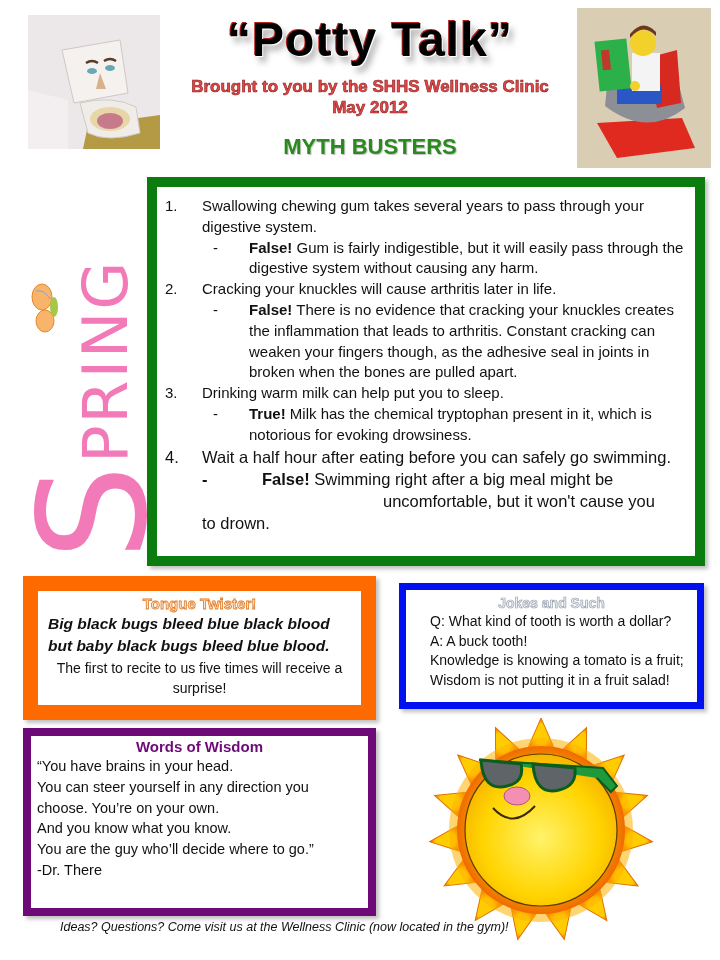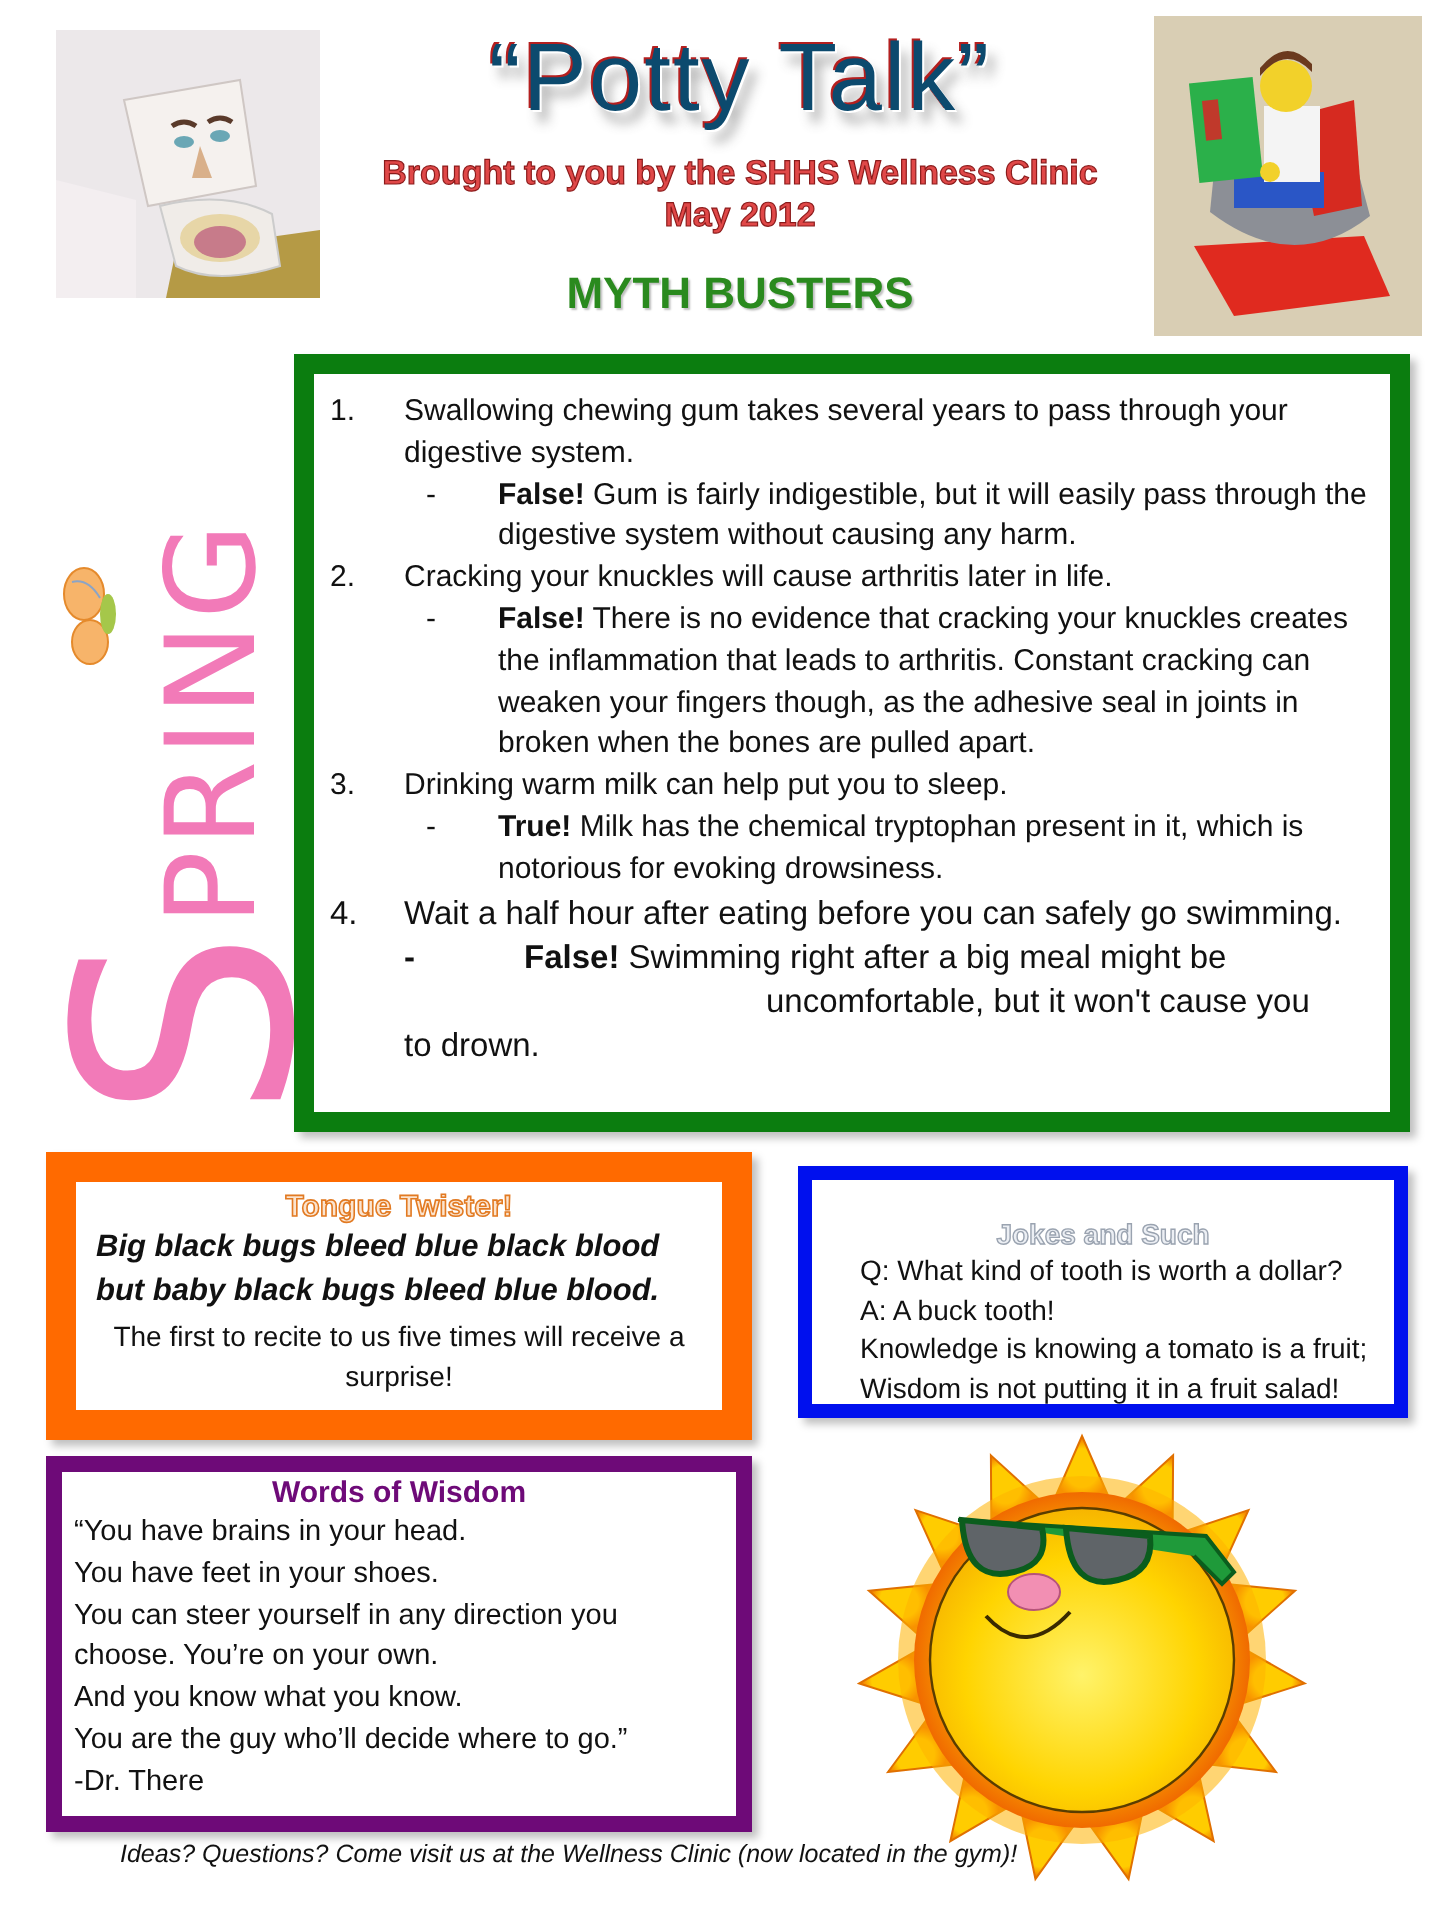--- a/index.html
+++ b/index.html
@@ -5,21 +5,21 @@
   html, body { margin:0; padding:0; }
   body { width:720px; height:960px; background:#ffffff; position:relative; overflow:hidden;
          font-family: "Liberation Sans", "DejaVu Sans", sans-serif; color:#111; }
   .abs { position:absolute; }
 
   
   .photo-toilet { left:28px; top:15px; width:132px; height:134px; background:linear-gradient(135deg,#e7e3e6 0%,#f1edef 45%,#d9d4d6 100%); overflow:hidden; }
   .photo-lego { left:577px; top:8px; width:134px; height:160px; background:#d8cdb3; overflow:hidden; }
 
   
-  .title-main { left:170px; top:12px; width:400px; text-align:center; font-size:48px; font-weight:normal; color:#0c4a6e;
+  .title-main { left:170px; top:12px; width:400px; text-align:center; font-size:48px; font-weight:bold; color:#000000;
     text-shadow: 1px 1px 0 #fff, -1px -1px 0 #b41f1f, 4px 6px 6px rgba(80,80,80,0.45); letter-spacing:1px; line-height:56px;}
   .title-sub { left:170px; top:76px; width:400px; text-align:center; font-size:17px; font-weight:bold; color:#e04848;
     line-height:21px; -webkit-text-stroke:0.6px #8a1a1a; }
   .section-title { left:170px; top:134px; width:400px; text-align:center; font-size:22px; font-weight:bold; color:#2a8a1e;
     text-shadow:1px 1px 1px rgba(0,0,0,0.25); }
 
   
   .spring { left:2px; top:185px; width:150px; height:380px; }
 
   
@@ -39,21 +39,21 @@
   .ans-text { flex:1; }
   .ans-text b { font-weight:bold; }
   .myth4 { font-size:16.5px; line-height:22px; }
 
   
   .tt-title { text-align:center; font-size:15px; font-weight:bold; color:#fbe4cf; -webkit-text-stroke:0.8px #e27a22; margin-top:4px; line-height:18px;}
   .tt-body { font-size:15.5px; font-weight:bold; font-style:italic; line-height:22px; padding-left:10px; }
   .tt-note { text-align:center; font-size:14px; line-height:20px; margin-top:1px; }
 
   
-  .jk-title { text-align:center; font-size:14px; font-weight:bold; color:#eceff4; -webkit-text-stroke:0.7px #9aa3b0; line-height:17px; margin-top:19px;}
+  .jk-title { text-align:center; font-size:14px; font-weight:bold; color:#eceff4; -webkit-text-stroke:0.7px #9aa3b0; line-height:17px; margin-top:5px;}
   .jk-line { font-size:14px; line-height:19.5px; padding-left:24px; }
 
   
   .wd-title { text-align:center; font-size:15px; font-weight:bold; color:#6e0a78; line-height:18px; margin-top:2px; }
   .wd-line { font-size:14.5px; line-height:20.8px; padding-left:6px; }
 
   
   .sun { left:426px; top:712px; width:230px; height:230px; }
 
   
@@ -171,21 +171,20 @@
   <div class="jk-title">Jokes and Such</div>
   <div class="jk-line">Q: What kind of tooth is worth a dollar?</div>
   <div class="jk-line">A: A buck tooth!</div>
   <div class="jk-line">Knowledge is knowing a tomato is a fruit;</div>
   <div class="jk-line">Wisdom is not putting it in a fruit salad!</div>
 </div>
 
 <div class="box box-purple">
   <div class="wd-title">Words of Wisdom</div>
   <div class="wd-line">“You have brains in your head.</div>
-  <div class="wd-line">You have feet in your shoes.</div>
   <div class="wd-line">You can steer yourself in any direction you</div>
   <div class="wd-line">choose. You’re on your own.</div>
   <div class="wd-line">And you know what you know.</div>
   <div class="wd-line">You are the guy who’ll decide where to go.”</div>
   <div class="wd-line">-Dr. There</div>
 </div>
 
 <div class="abs sun">
   <svg width="230" height="230" viewBox="0 0 230 230">
     <defs>

